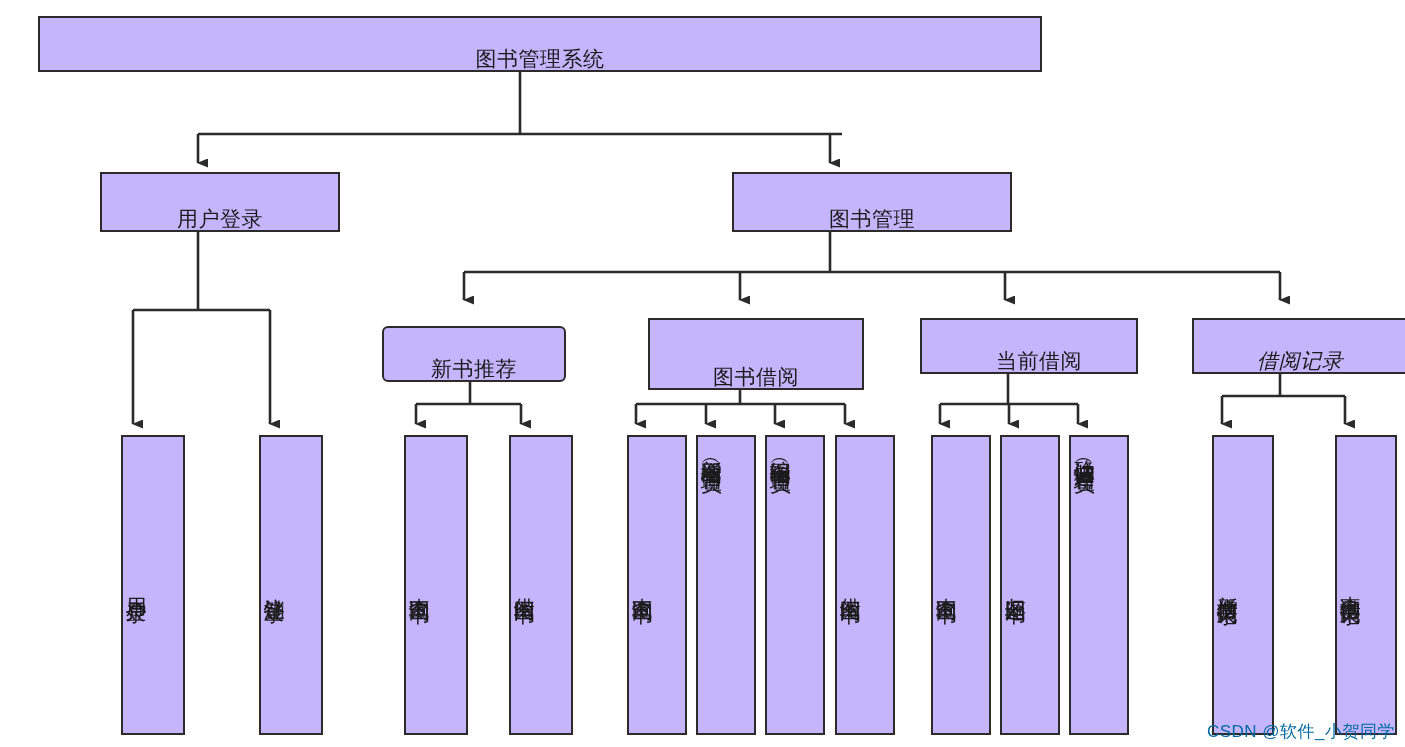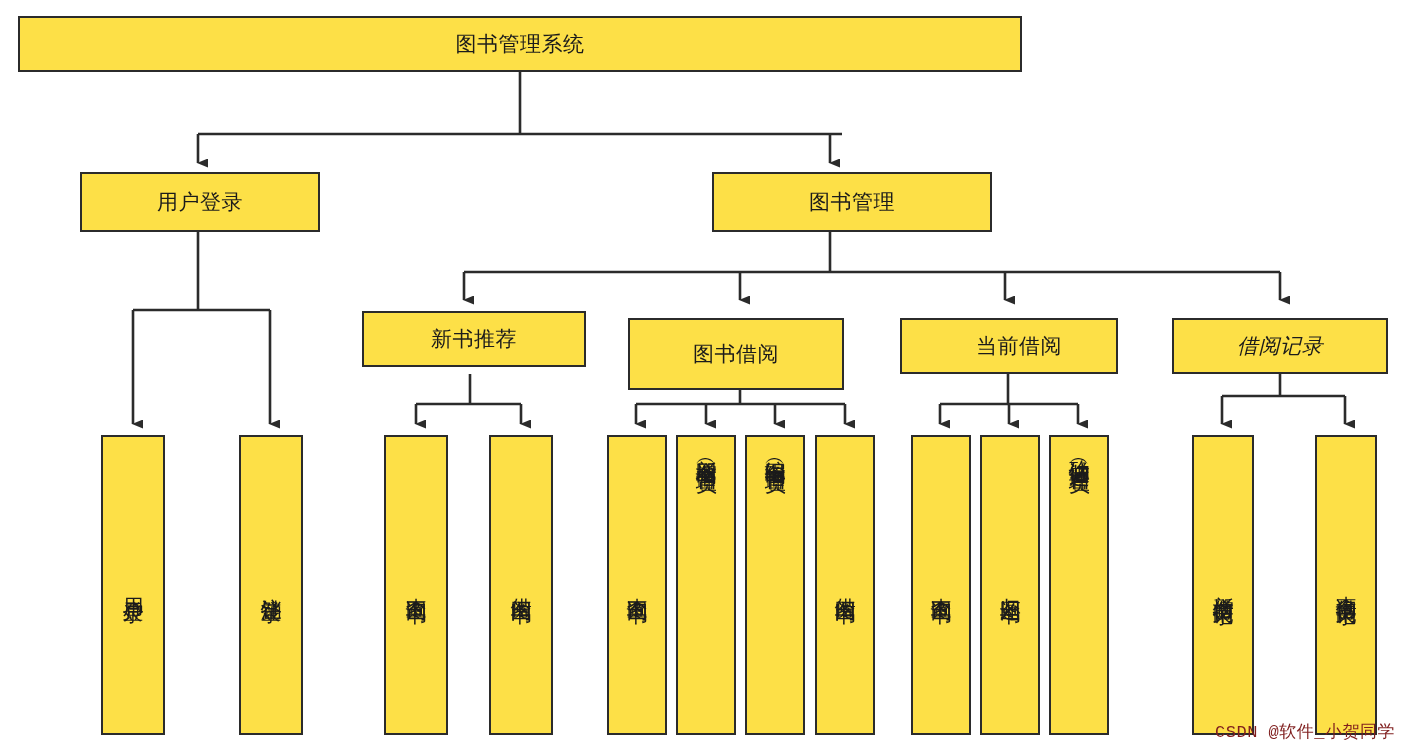--- a/index.html
+++ b/index.html
@@ -22,26 +22,27 @@
     position: absolute;
     left: 0;
     top: 0;
     width: 1405px;
     height: 747px;
     pointer-events: none;
   }
   .node {
     position: absolute;
     box-sizing: border-box;
-    background: #fde047;
+    background: #c4b5fd;
     border: 2px solid #2b2b2b;
     display: flex;
-    align-items: center;
+    align-items: flex-end;
     justify-content: center;
     color: #1b1b1b;
+    margin-left: 20px;
   }
   .node.horizontal {
     font-size: 21px;
     letter-spacing: 0.5px;
     line-height: 1.1;
   }
   .node.vertical {
     writing-mode: vertical-rl;
     text-orientation: upright;
     font-size: 21px;
@@ -54,25 +55,24 @@
   }
   .node-label {
     display: block;
     white-space: pre-line;
   }
   #watermark {
     position: absolute;
     right: 10px;
     bottom: 4px;
     font-size: 17px;
-    color: #7f1d1d;
+    color: #0369a1;
     letter-spacing: 0.5px;
     user-select: none;
     white-space: nowrap;
-    font-family: Liberation Mono, monospace;
   }
 </style>
 </head>
 <body>
 
 <div id="diagram-root">
 
   <svg id="edge-layer" viewBox="0 0 1405 747" xmlns="http://www.w3.org/2000/svg">
     <defs>
       <marker id="arrowhead" markerWidth="9" markerHeight="11" refX="4.5" refY="10" orient="auto" markerUnits="userSpaceOnUse">
@@ -128,21 +128,21 @@
   </div>
 
   <div class="node horizontal" style="left:80px; top:172px; width:240px; height:60px;">
     <span class="node-label">用户登录</span>
   </div>
 
   <div class="node horizontal" style="left:712px; top:172px; width:280px; height:60px;">
     <span class="node-label">图书管理</span>
   </div>
 
-  <div class="node horizontal" style="left:362px; top:311px; width:224px; height:56px;">
+  <div class="node horizontal" style="left:362px; top:326px; width:184px; height:56px;border-radius:6px;">
     <span class="node-label">新书推荐</span>
   </div>
 
   <div class="node horizontal" style="left:628px; top:318px; width:216px; height:72px;">
     <span class="node-label">图书借阅</span>
   </div>
 
   <div class="node horizontal" style="left:900px; top:318px; width:218px; height:56px;padding-left:20px;">
     <span class="node-label">当前借阅</span>
   </div>

